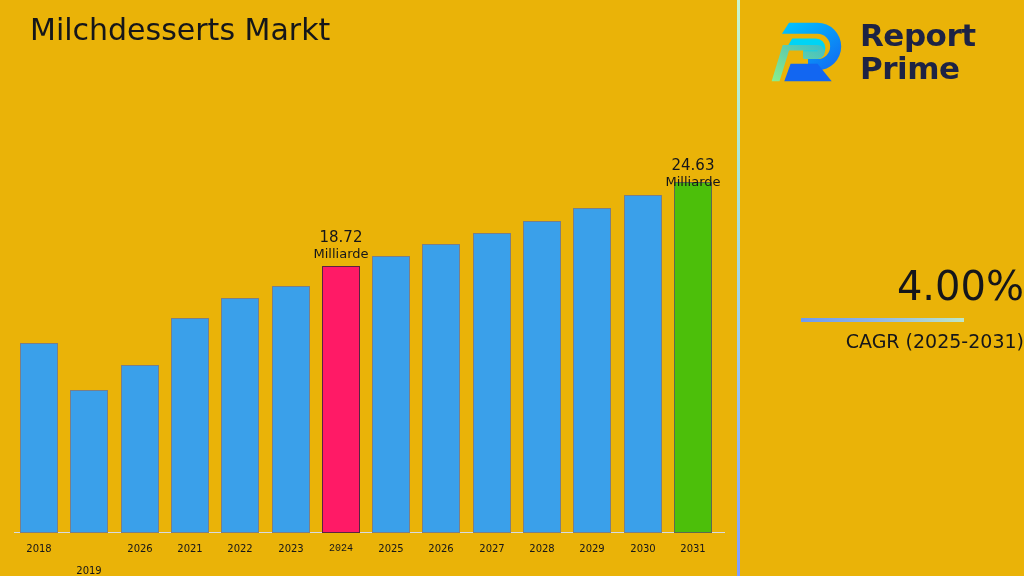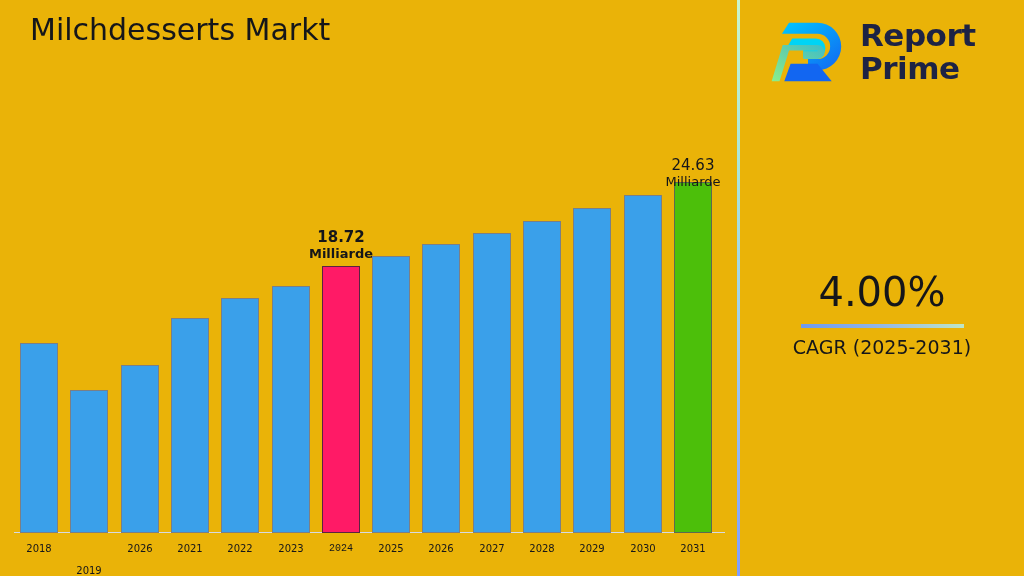--- a/index.html
+++ b/index.html
@@ -142,23 +142,23 @@
     color: #1d2344;
     letter-spacing: -0.5px;
   }
   #brand-text .bl {
     display: block;
   }
 
   #cagr-block {
     position: absolute;
     left: 0;
-    top: 266px;
+    top: 260px;
     width: 284px;
-    text-align: center;
+    text-align: right;
   }
   #cagr-value {
     font-size: 40px;
     line-height: 52px;
     color: #15161a;
     font-weight: 400;
   }
   #cagr-rule {
     width: 163px;
     height: 4px;
@@ -189,21 +189,21 @@
         <div class="x-tick" style="left: 59px; width: 60px; margin-top: 22px;">2019</div>
         <div class="bar" style="left: 121px; width: 38px; top: 365px; height: 168px;"></div>
         <div class="x-tick" style="left: 110px; width: 60px;">2026</div>
         <div class="bar" style="left: 171px; width: 38px; top: 318px; height: 215px;"></div>
         <div class="x-tick" style="left: 160px; width: 60px;">2021</div>
         <div class="bar" style="left: 221px; width: 38px; top: 298px; height: 235px;"></div>
         <div class="x-tick" style="left: 210px; width: 60px;">2022</div>
         <div class="bar" style="left: 272px; width: 38px; top: 286px; height: 247px;"></div>
         <div class="x-tick" style="left: 261px; width: 60px;">2023</div>
         <div class="bar highlight-pink" style="left: 322px; width: 38px; top: 266px; height: 267px;"></div>
-        <div class="bar-value" style="left: 281px; width: 120px; top: 228px; font-weight: bold;">
+        <div class="bar-value" style="left: 281px; width: 120px; top: 228px;">
           <span class="v-num">18.72</span>
           <span class="v-unit">Milliarde</span>
         </div>
         <div class="x-tick" style="left: 311px; width: 60px; font-family: Liberation Mono, monospace;">2024</div>
         <div class="bar" style="left: 372px; width: 38px; top: 256px; height: 277px;"></div>
         <div class="x-tick" style="left: 361px; width: 60px;">2025</div>
         <div class="bar" style="left: 422px; width: 38px; top: 244px; height: 289px;"></div>
         <div class="x-tick" style="left: 411px; width: 60px;">2026</div>
         <div class="bar" style="left: 473px; width: 38px; top: 233px; height: 300px;"></div>
         <div class="x-tick" style="left: 462px; width: 60px;">2027</div>

